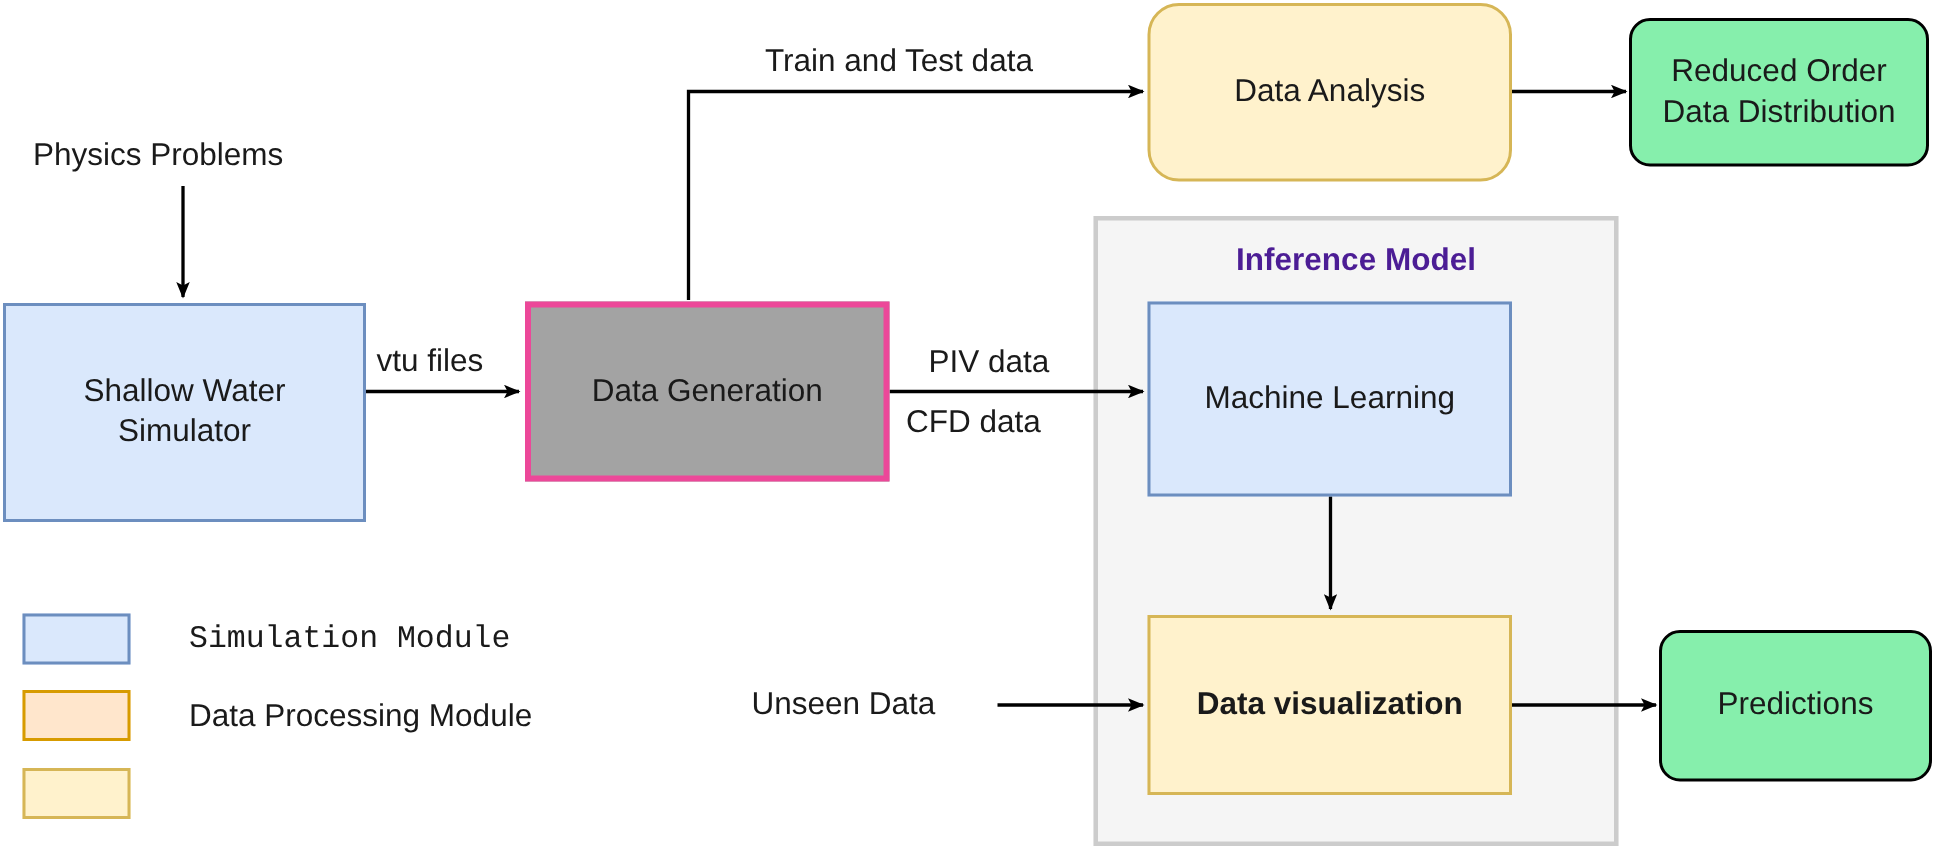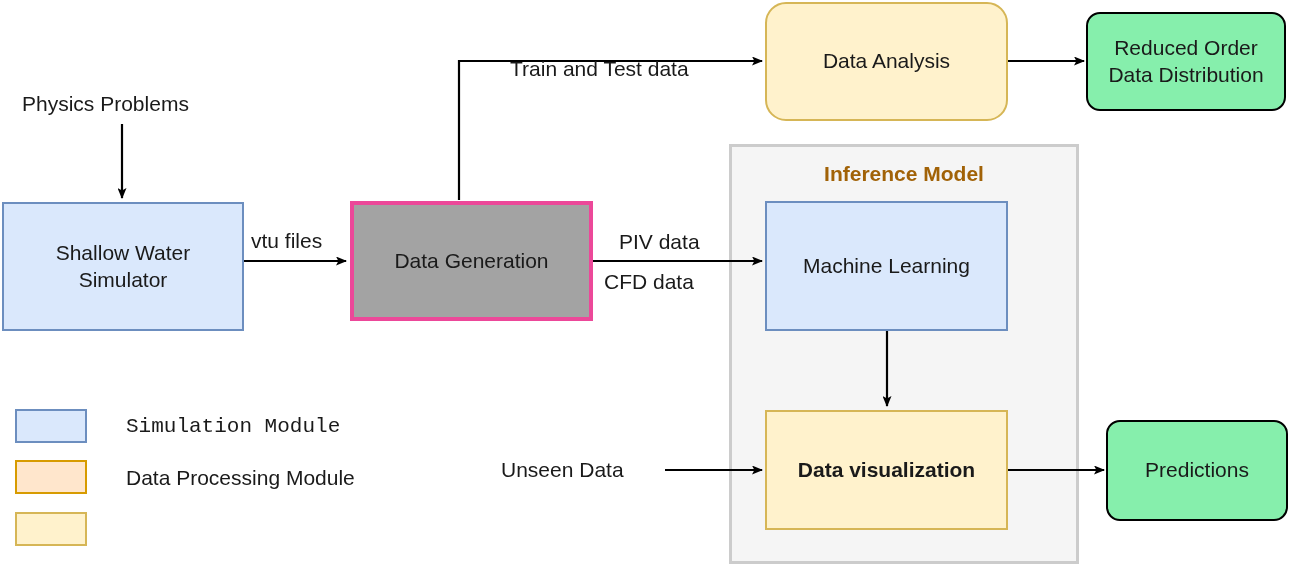--- a/index.html
+++ b/index.html
@@ -35,21 +35,21 @@
   .group-box {
     position: absolute;
     box-sizing: border-box;
     background: #f5f5f5;
     border: 3px solid #cccccc;
   }
   .group-title {
     position: absolute;
     font-size: 21px;
     font-weight: bold;
-    color: #a16207;
+    color: #4c1d95;
     text-align: center;
     white-space: nowrap;
   }
   .edge-label {
     position: absolute;
     font-size: 21px;
     color: #1a1a1a;
     white-space: nowrap;
     text-align: center;
   }
@@ -115,41 +115,41 @@
 
     <g>
       <path d="M665,470 L762,470" stroke="#000000" stroke-width="2.2" fill="none" marker-end="url(#arrow)"></path>
     </g>
 
     <g>
       <path d="M1008,470 L1104,470" stroke="#000000" stroke-width="2.2" fill="none" marker-end="url(#arrow)"></path>
     </g>
   </svg>
 
-  <div class="node blue" style="left:2px; top:202px; width:242px; height:129px;">Shallow Water
+  <div class="node blue" style="left:2px; top:202px; width:242px; height:146px;">Shallow Water
 Simulator</div>
 
   <div class="node orange" style="left:350px; top:201px; width:243px; height:120px;">Data Generation</div>
 
   <div class="node yellow" style="left:765px; top:2px; width:243px; height:119px;border-radius:21px;">Data  Analysis</div>
 
   <div class="node plain" style="left:1086px; top:12px; width:200px; height:99px;">Reduced Order
 Data Distribution</div>
 
   <div class="node blue" style="left:765px; top:201px; width:243px; height:130px;">Machine Learning</div>
 
   <div class="node yellow" style="left:765px; top:410px; width:243px; height:120px;font-weight:bold;">Data visualization</div>
 
   <div class="node plain" style="left:1106px; top:420px; width:182px; height:101px;">Predictions</div>
 
   <div class="edge-label" style="left:22px; top:92px;">Physics Problems</div>
 
   <div class="edge-label" style="left:251px; top:229px;">vtu files</div>
 
-  <div class="edge-label" style="left:510px; top:29px;margin-top:28px;">Train and Test data</div>
+  <div class="edge-label" style="left:510px; top:29px;">Train and Test data</div>
 
   <div class="edge-label" style="left:619px; top:230px;">PIV data</div>
 
   <div class="edge-label" style="left:604px; top:270px;">CFD data</div>
 
 
   <div class="edge-label" style="left:501px; top:458px;">Unseen Data</div>
 
   <div class="legend-swatch blue" style="left:15px; top:409px; width:72px; height:34px;"></div>
   <div class="legend-label" style="left:126px; top:415px;font-family:Liberation Mono, monospace;">Simulation Module</div>

